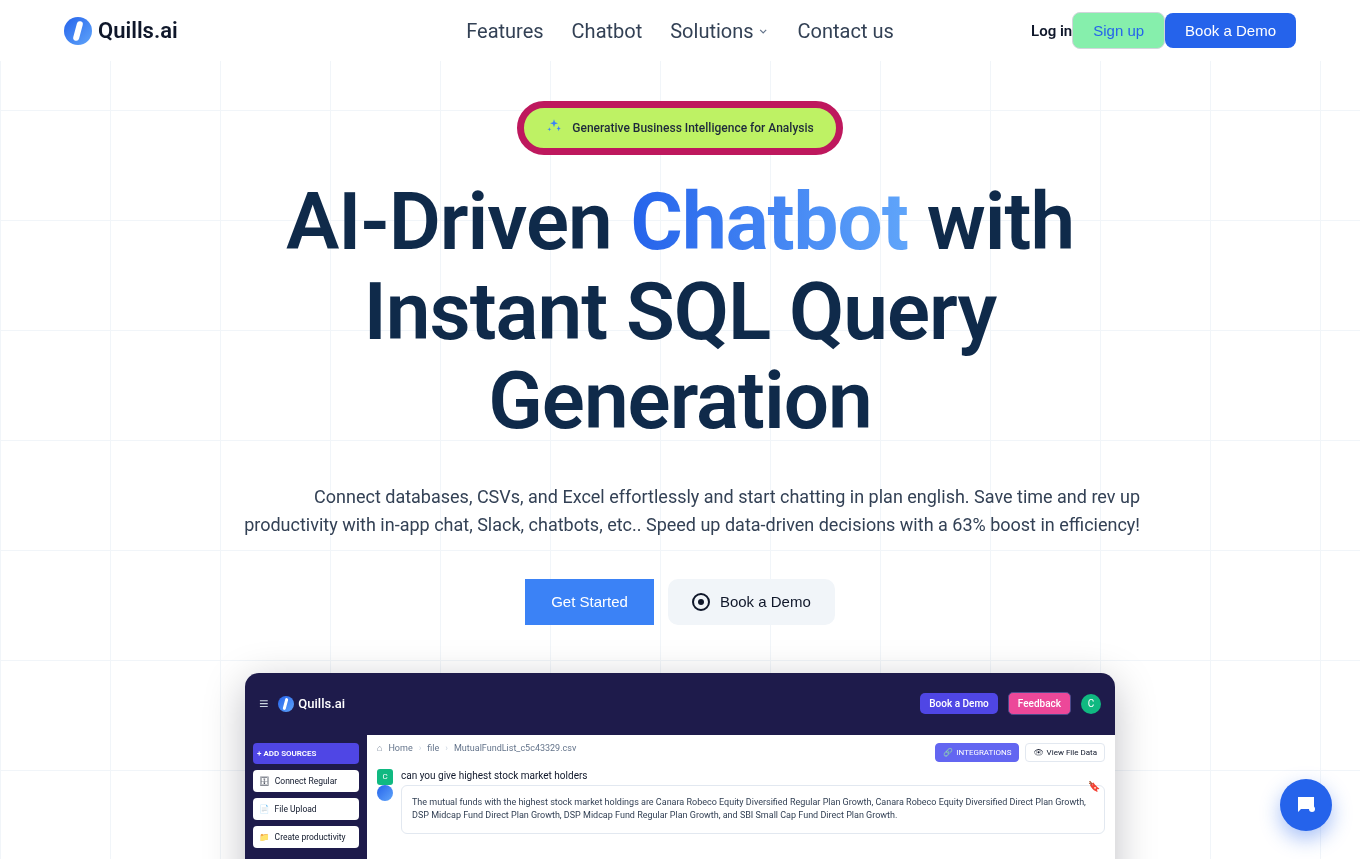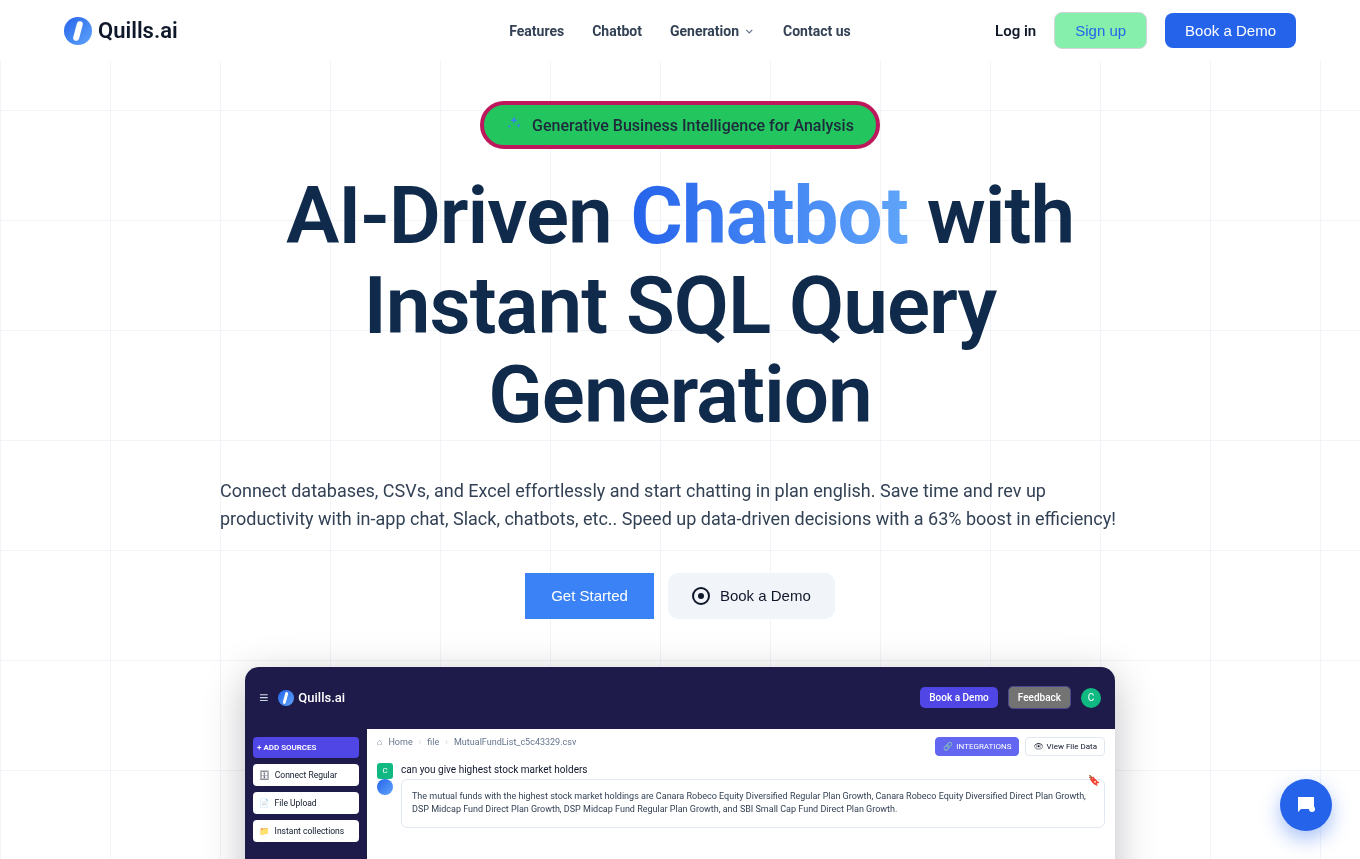--- a/index.html
+++ b/index.html
@@ -3,46 +3,46 @@
 <meta charset="utf-8">
 <style>
 *{margin:0;padding:0;box-sizing:border-box}
 body{font-family:-apple-system,BlinkMacSystemFont,"Segoe UI",Roboto,Helvetica,Arial,sans-serif;background:#fff;color:#0f172a;position:relative;min-height:859px;overflow-x:hidden}
 .bg-grid{position:absolute;inset:0;background-image:linear-gradient(#f1f5f9 1px,transparent 1px),linear-gradient(90deg,#f1f5f9 1px,transparent 1px);background-size:110px 110px;z-index:0;pointer-events:none}
 .nav{position:relative;display:flex;align-items:center;justify-content:space-between;padding:12px 64px;z-index:2;background:#fff}
 .logo{display:flex;align-items:center;gap:6px;font-weight:600;font-size:22px;color:#0f172a}
 .logo-mark{width:28px;height:28px;border-radius:50%;background:linear-gradient(135deg,#2563eb,#60a5fa);position:relative;display:inline-block}
 .logo-mark::after{content:"";position:absolute;left:11px;top:4px;width:6px;height:20px;background:#fff;border-radius:3px;transform:rotate(15deg)}
 .nav-links{display:flex;gap:28px;position:absolute;left:50%;transform:translateX(-50%)}
-.nav-links a{color:#334155;text-decoration:none;font-size:14px;font-weight:700;display:flex;align-items:center;gap:4px}
-.nav-actions{display:flex;align-items:center;gap:18px}
+.nav-links a{color:#334155;text-decoration:none;font-size:20px;font-weight:400;display:flex;align-items:center;gap:4px}
+.nav-actions{display:flex;align-items:center;}
 .nav-actions .login{color:#0f172a;font-weight:600;text-decoration:none;font-size:15px}
 .btn-outline{border:1px solid #d1d5db;background:#86efac;color:#2563eb;padding:9px 20px;border-radius:8px;font-weight:500;font-size:15px;cursor:pointer}
 .btn-primary{background:#2563eb;color:#fff;border:none;padding:9px 20px;border-radius:8px;font-weight:500;font-size:15px;cursor:pointer}
 .hero{position:relative;z-index:1;display:flex;flex-direction:column;align-items:center;padding:40px 20px 0}
-.pill{display:flex;align-items:center;gap:10px;border:4px solid #be185d;border-radius:999px;padding:10px 22px;background:#22c55e;font-size:16px;color:#1e293b;font-weight:500}
+.pill{display:flex;align-items:center;gap:10px;border:7px solid #be185d;border-radius:999px;padding:10px 22px;background:#bef264;font-size:12px;color:#1e293b;font-weight:500}
 .pill-icon{color:#3b82f6;font-size:16px}
 .headline{text-align:center;margin-top:23px;font-size:80px;line-height:1.12;font-weight:600;color:#0f2a4a;max-width:1000px;letter-spacing:-1px}
 .headline .accent{background:linear-gradient(90deg,#2563eb,#60a5fa);-webkit-background-clip:text;background-clip:text;color:transparent;font-weight:700}
-.subtext{margin-top:36px;max-width:920px;text-align:left;font-size:18px;line-height:1.55;color:#334155}
+.subtext{margin-top:36px;max-width:920px;text-align:right;font-size:18px;line-height:1.55;color:#334155}
 .cta-row{display:flex;gap:14px;margin-top:40px}
 .cta-primary{background:#3b82f6;color:#fff;border:none;padding:12px 26px;border-radius:0;font-weight:500;font-size:15px;cursor:pointer}
 .cta-secondary{background:#f1f5f9;color:#0f172a;border:none;padding:14px 24px;border-radius:10px;font-weight:500;font-size:15px;cursor:pointer;display:flex;align-items:center;gap:10px}
 .demo-icon{width:18px;height:18px;border:2px solid #0f172a;border-radius:50%;display:inline-block;position:relative}
 .demo-icon::after{content:"";position:absolute;inset:4px;background:#0f172a;border-radius:50%}
 .shot-wrap{margin-top:48px;width:870px;max-width:95%;border-radius:14px 14px 0 0;overflow:hidden;box-shadow:0 10px 40px rgba(2,6,23,.25)}
 .shot-top{background:#1e1b4b;height:62px;display:flex;align-items:center;padding:0 14px;gap:10px}
 .hamb{color:#cbd5e1;font-size:16px}
 .shot-logo{display:flex;align-items:center;gap:4px;color:#fff;font-size:13px;font-weight:500}
 .shot-logo .logo-mark{width:16px;height:16px}
 .shot-logo .logo-mark::after{left:6px;top:2px;width:3px;height:12px}
 .shot-top-spacer{flex:1}
 .chip{font-size:10px;padding:5px 9px;border-radius:5px;font-weight:500}
 .chip-demo{background:#4f46e5;color:#fff}
-.chip-fb{background:#737373;color:#fff;border:1px solid #4c4a8a}
+.chip-fb{background:#ec4899;color:#fff;border:1px solid #4c4a8a}
 .chip-avatar{width:20px;height:20px;border-radius:50%;background:#10b981;color:#fff;font-size:10px;display:flex;align-items:center;justify-content:center}
 .shot-body{display:flex;background:#fff;height:165px}
 .shot-side{width:122px;background:#1e1b4b;padding:8px 8px 0;display:flex;flex-direction:column;gap:6px}
 .side-btn{background:#4f46e5;color:#fff;font-size:8px;padding:6px 4px;border-radius:4px;font-weight:600}
 .side-item{background:#fff;color:#0f172a;font-size:8.5px;padding:6px 6px;border-radius:4px;display:flex;align-items:center;gap:5px}
 .shot-main{flex:1;padding:8px 10px;position:relative}
 .crumbs{display:flex;align-items:center;gap:6px;font-size:9px;color:#64748b}
 .crumbs .sep{color:#cbd5e1}
 .main-top-right{position:absolute;right:10px;top:8px;display:flex;gap:6px}
 .tag{font-size:8px;padding:4px 7px;border-radius:4px;border:1px solid #e2e8f0;display:flex;align-items:center;gap:3px}
@@ -65,21 +65,21 @@
 
 <nav class="nav">
   <div class="logo">
     <span class="logo-mark"></span>
     <span>Quills.ai</span>
   </div>
   <div class="nav-links">
     <a href="#">Features</a>
     <a href="#">Chatbot</a>
     <a href="#">
-      <span>Generation</span>
+      <span>Solutions</span>
       <svg class="chev" viewBox="0 0 20 20" fill="none" stroke="#64748b" stroke-width="2">
           <path d="M5 8l5 5 5-5"></path>
         </svg>
     </a>
     <a href="#">Contact us</a>
   </div>
   <div class="nav-actions">
     <a href="#" class="login">Log in</a>
     <button class="btn-outline">Sign up</button>
     <button class="btn-primary">Book a Demo</button>
@@ -128,21 +128,21 @@
         <div class="side-item">
             <span>🗄</span>
             <span>Connect Regular</span>
           </div>
         <div class="side-item">
             <span>📄</span>
             <span>File Upload</span>
           </div>
         <div class="side-item">
             <span>📁</span>
-            <span>Instant collections</span>
+            <span>Create productivity</span>
           </div>
 
       </div>
       <div class="shot-main">
         <div class="crumbs">
           <span>⌂</span>
           <span>Home</span>
           <span class="sep">›</span>
           <span>file</span>
           <span class="sep">›</span>

